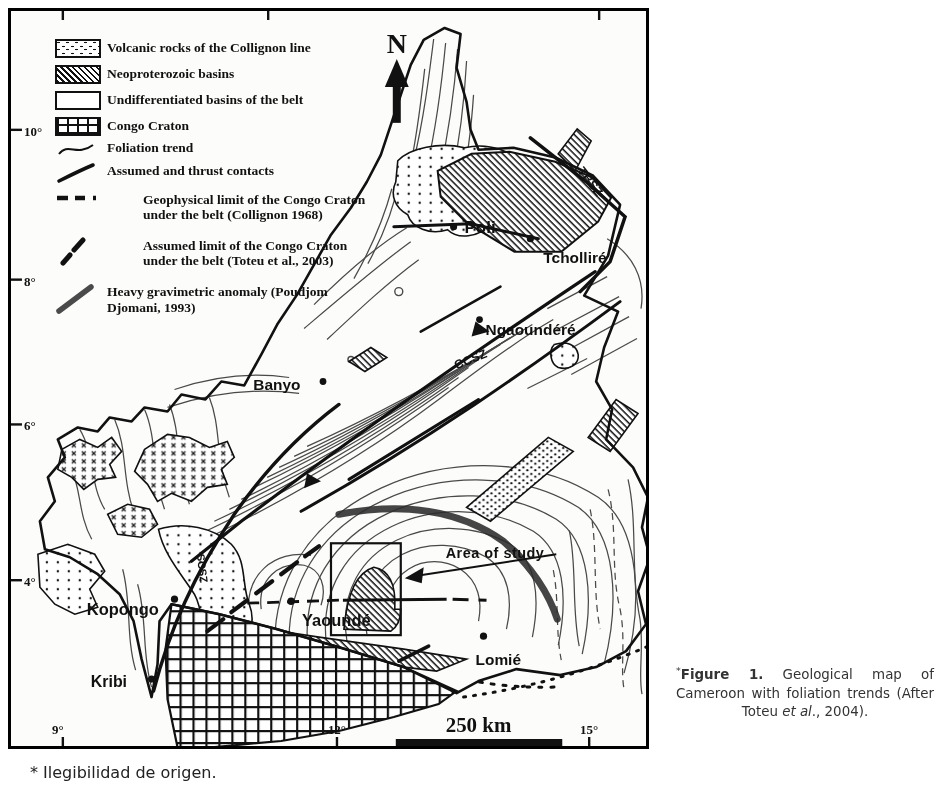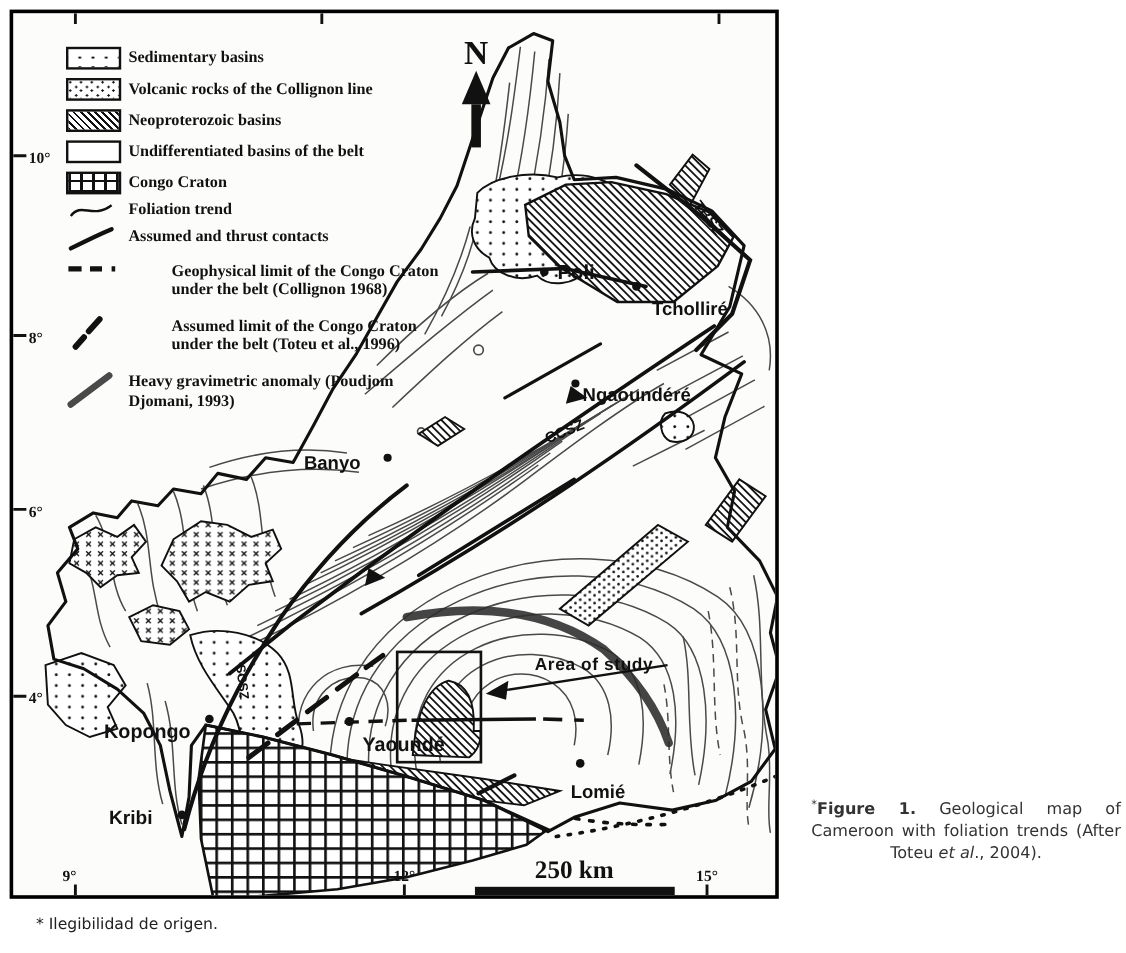--- a/index.html
+++ b/index.html
@@ -47,21 +47,21 @@
   .lg-line-svg{display:block;}
   
   .caption{
     position:absolute;left:676px;top:664px;width:258px;
     font-size:13.4px;line-height:1.38;color:#333;
     text-align:justify;text-align-last:center;
   }
   .caption sup{font-size:9.5px;}
   .cap-bold{font-weight:bold;}
   .footnote{
-    position:absolute;left:30px;top:763px;font-size:13px;color:#222;
+    position:absolute;left:30px;top:763px;font-size:16px;color:#222;
   }
 </style>
 </head>
 <body>
 
 <div class="map-frame">
 
   <svg class="map-art" viewBox="0 0 637 736" preserveAspectRatio="none" xmlns="http://www.w3.org/2000/svg">
     <defs>
       <pattern id="pDots" width="11" height="9" patternUnits="userSpaceOnUse">
@@ -259,26 +259,20 @@
       <text x="13" y="576">4°</text>
       <text x="47" y="724" text-anchor="middle">9°</text>
       <text x="327" y="724" text-anchor="middle">12°</text>
       <text x="580" y="724" text-anchor="middle">15°</text>
     </g>
   </svg>
 
   <div class="legend">
     <div class="lg-row">
       <span class="lg-swatch-col">
-          <span class="sw sw-dots"></span>
-        </span>
-      <span class="lg-label">Sedimentary basins</span>
-    </div>
-    <div class="lg-row">
-      <span class="lg-swatch-col">
           <span class="sw sw-x"></span>
         </span>
       <span class="lg-label">Volcanic rocks of the Collignon line</span>
     </div>
     <div class="lg-row">
       <span class="lg-swatch-col">
           <span class="sw sw-hatch"></span>
         </span>
       <span class="lg-label">Neoproterozoic basins</span>
     </div>
@@ -317,21 +311,21 @@
         </svg>
       </span>
       <span class="lg-label">Geophysical limit of the Congo Craton under the belt (Collignon 1968)</span>
     </div>
     <div class="lg-row wide">
       <span class="lg-swatch-col">
         <svg class="lg-line-svg" width="42" height="30">
           <path d="M8,26 L15,18 M19,13 L28,3" stroke="#111" stroke-width="5" fill="none" stroke-linecap="round"></path>
         </svg>
       </span>
-      <span class="lg-label">Assumed limit of the Congo Craton under the belt (Toteu et al., 1996)</span>
+      <span class="lg-label">Assumed limit of the Congo Craton under the belt (Toteu et al., 2003)</span>
     </div>
     <div class="lg-row">
       <span class="lg-swatch-col">
         <svg class="lg-line-svg" width="42" height="32">
           <path d="M4,28 L36,4" stroke="#4a4a4a" stroke-width="5.5" fill="none" stroke-linecap="round"></path>
         </svg>
       </span>
       <span class="lg-label">Heavy gravimetric anomaly (Poudjom Djomani, 1993)</span>
     </div>
   </div>

